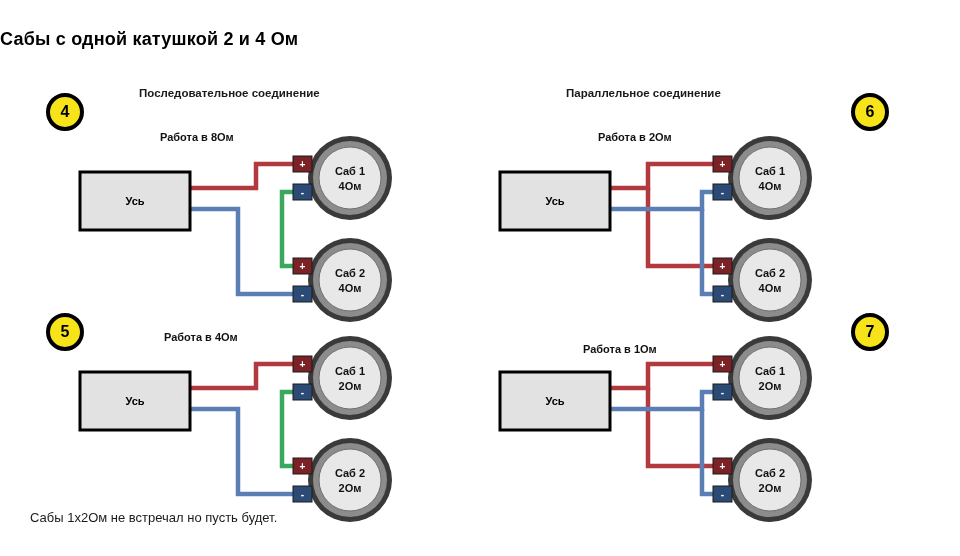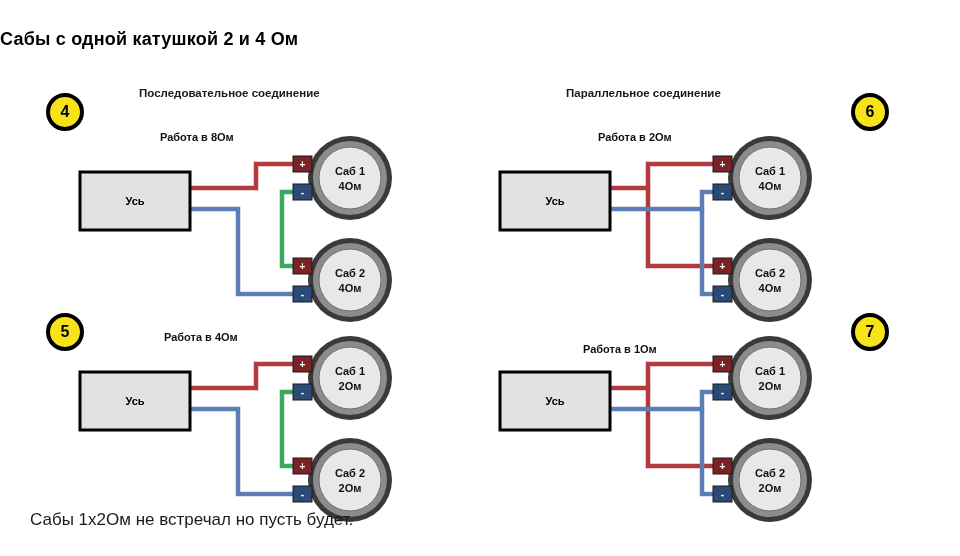--- a/index.html
+++ b/index.html
@@ -62,21 +62,21 @@
     display: flex;
     align-items: center;
     justify-content: center;
     line-height: 1;
   }
 
   .caption {
     position: absolute;
     left: 30px;
     top: 510px;
-    font-size: 17px;
+    font-size: 13px;
     color: #1b1b1b;
     white-space: nowrap;
   }
 
   svg.diagram {
     position: absolute;
     overflow: visible;
   }
   .amp-label {
     font-family: "Liberation Sans", sans-serif;

